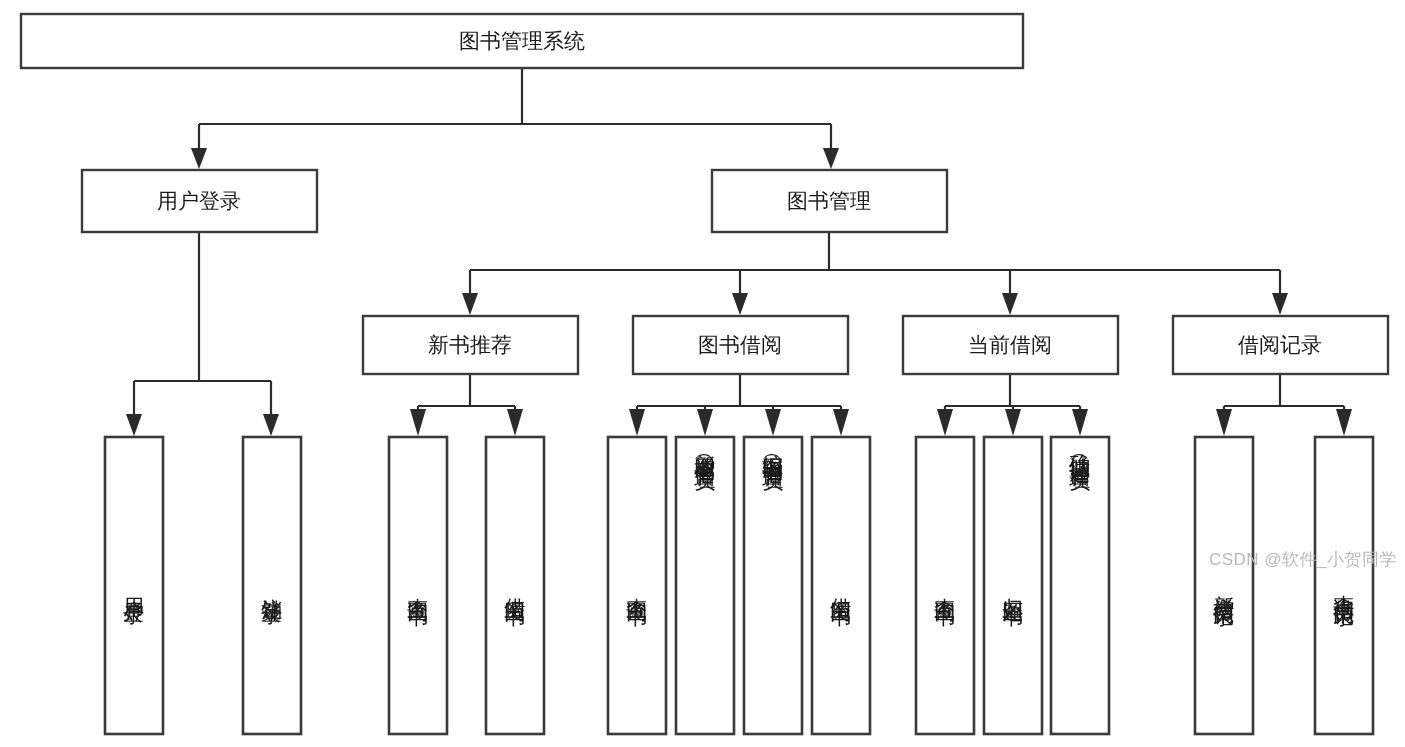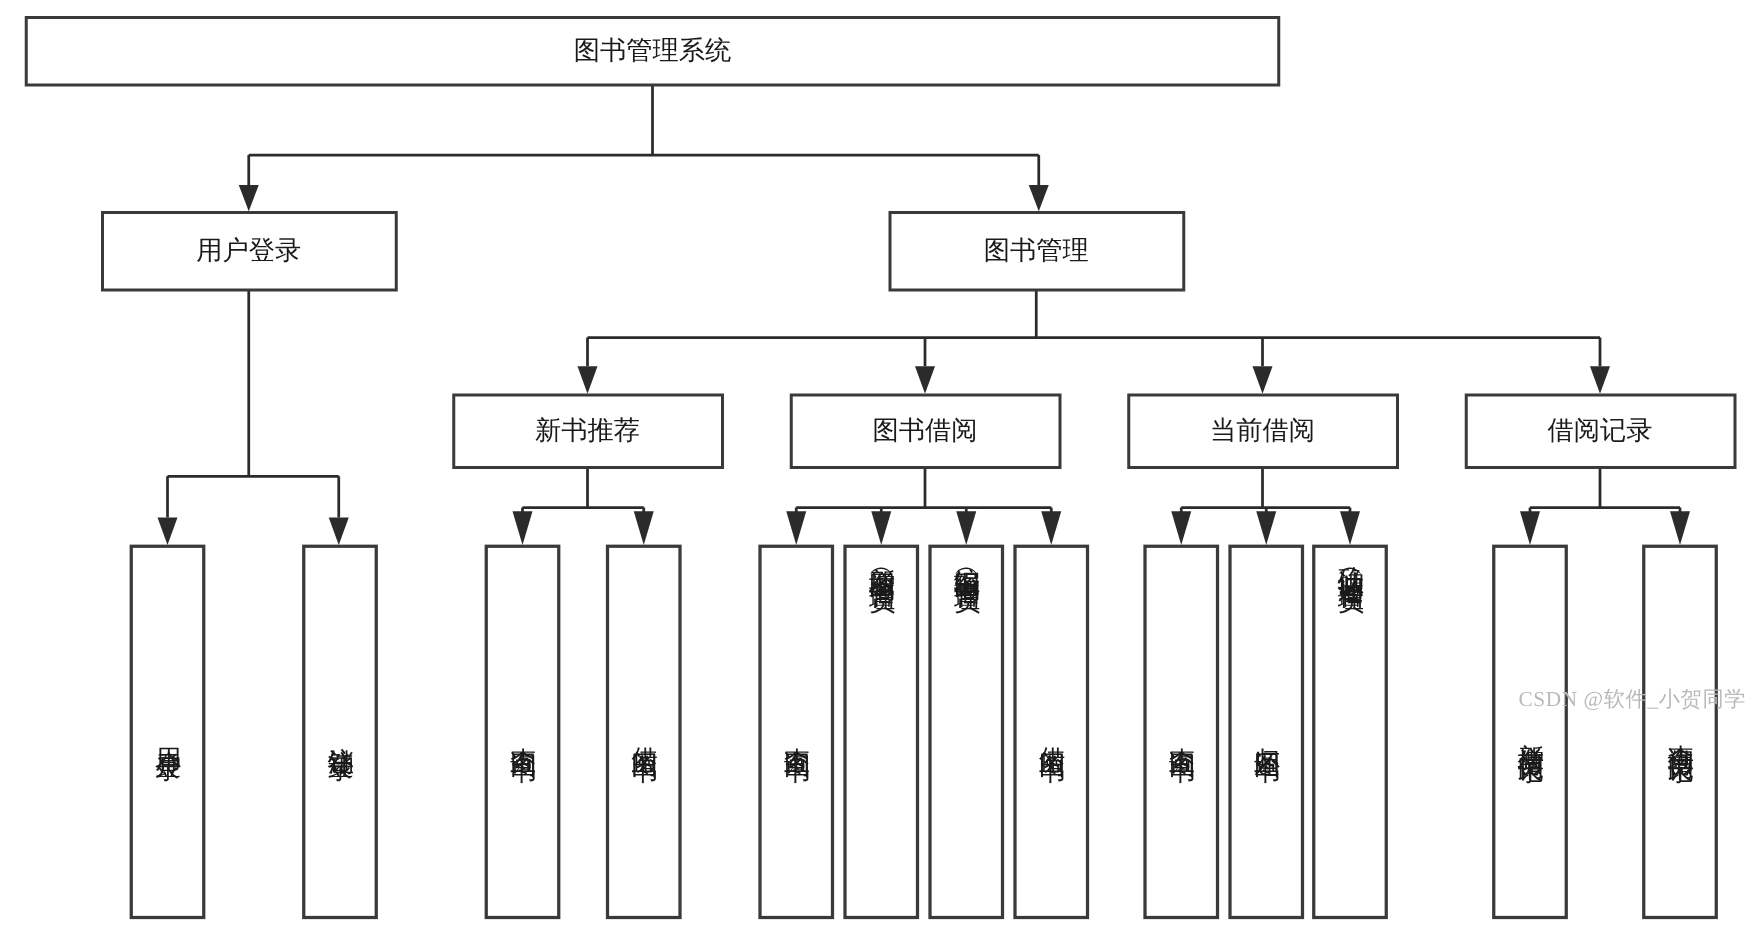--- a/index.html
+++ b/index.html
@@ -69,21 +69,21 @@
     line-height: 1.22;
     letter-spacing: 2.5px;
     color: #1a1a1a;
     white-space: nowrap;
     text-align: center;
   }
   .watermark {
     position: absolute;
     right: 8px;
     bottom: 6px;
-    font-family: Liberation Serif, serif;
+    font-family: Liberation Sans, sans-serif;
     font-size: 17px;
     color: #b9b9b9;
     letter-spacing: 0.5px;
     white-space: nowrap;
   }
 </style>
 </head>
 <body>
 
 <div id="diagram-root">

